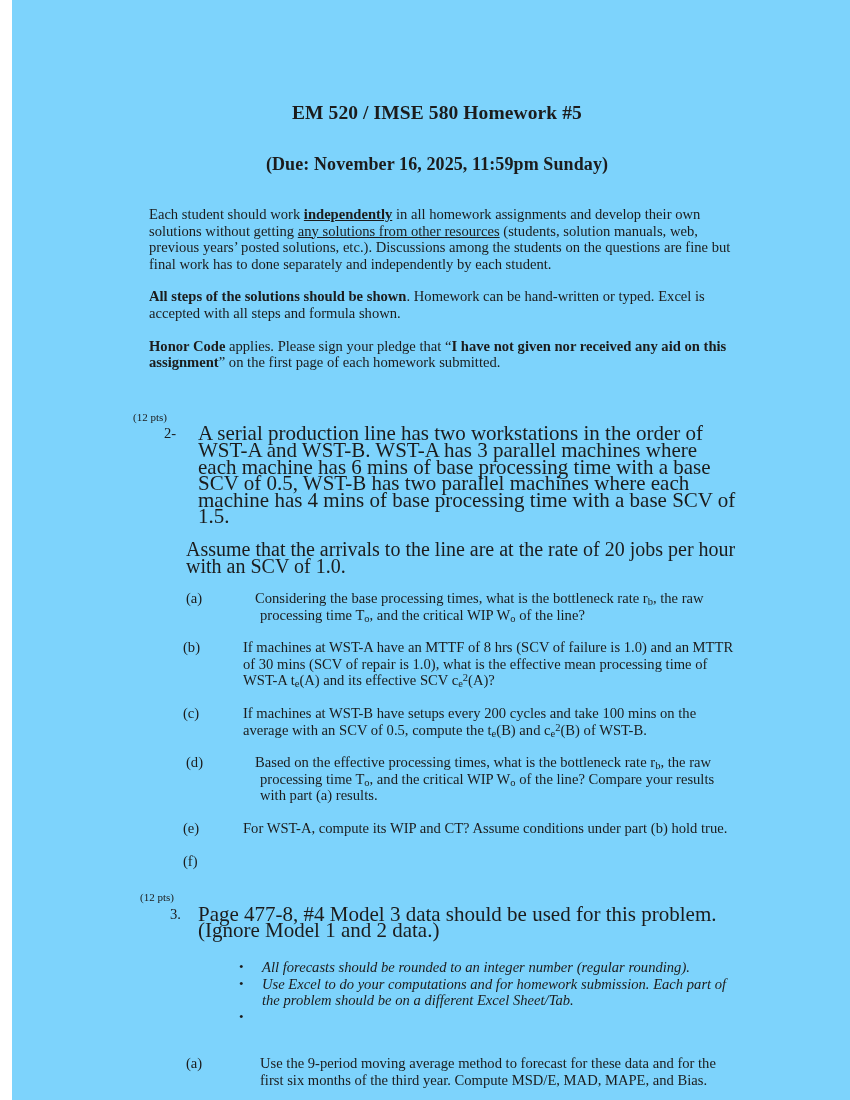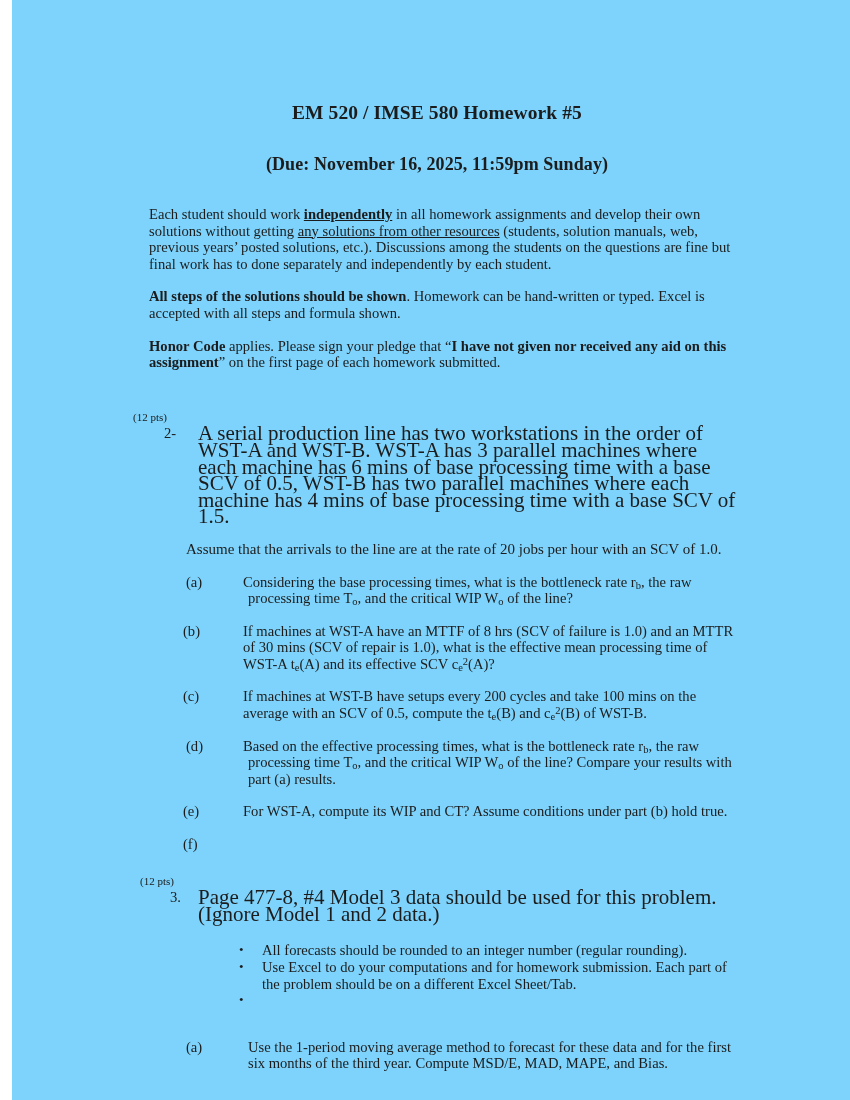--- a/index.html
+++ b/index.html
@@ -112,27 +112,27 @@
     font-size: 14.6px;
     line-height: 16.6px;
   }
   .sub-letter.shift { padding-left: 53px; width: 57px; }
   .sub-body {
     flex: 1 1 auto;
     font-size: 14.6px;
     line-height: 16.6px;
     padding-right: 2px;
   }
-  .sub-body.hang { text-indent: 0; padding-left: 5px; }
+  .sub-body.hang { text-indent: 0; padding-left: 5px; margin-left: 12px; }
   .sub-body.hang .first-line { margin-left: -5px; }
 
   
   .indent-body {
     padding-left: 53px;
-    font-size: 15px;
+    font-size: 20px;
     line-height: 16.6px;
   }
 
   
   .bullets {
     margin: 0;
     padding: 0;
     list-style: none;
   }
   .bullets li {
@@ -145,20 +145,21 @@
     flex: 0 0 auto;
     width: 23px;
     padding-left: 106px;
     box-sizing: content-box;
     font-size: 13px;
     line-height: 16.6px;
   }
   .bullets li .btxt {
     flex: 1 1 auto;
     padding-right: 8px;
+    font-style: italic;
   }
 
   sub {
     font-size: 0.72em;
     vertical-align: -0.22em;
     line-height: 0;
   }
   sup {
     font-size: 0.72em;
     vertical-align: 0.42em;
@@ -263,17 +264,17 @@
       </li>
       <li>
         <span class="bul">•</span>
       </li>
     </ul>
 
     <div class="gap-30"></div>
 
     <div class="subpart">
       <div class="sub-letter shift">(a)</div>
-      <div class="sub-body hang">Use the 1-period moving average method to forecast for these data and for the first six months of the third year.   Compute MSD/E, MAD, MAPE, and Bias.</div>
+      <div class="sub-body hang">Use the 9-period moving average method to forecast for these data and for the first six months of the third year.   Compute MSD/E, MAD, MAPE, and Bias.</div>
     </div>
 
   </div>
 </div>
 
 </body></html>

